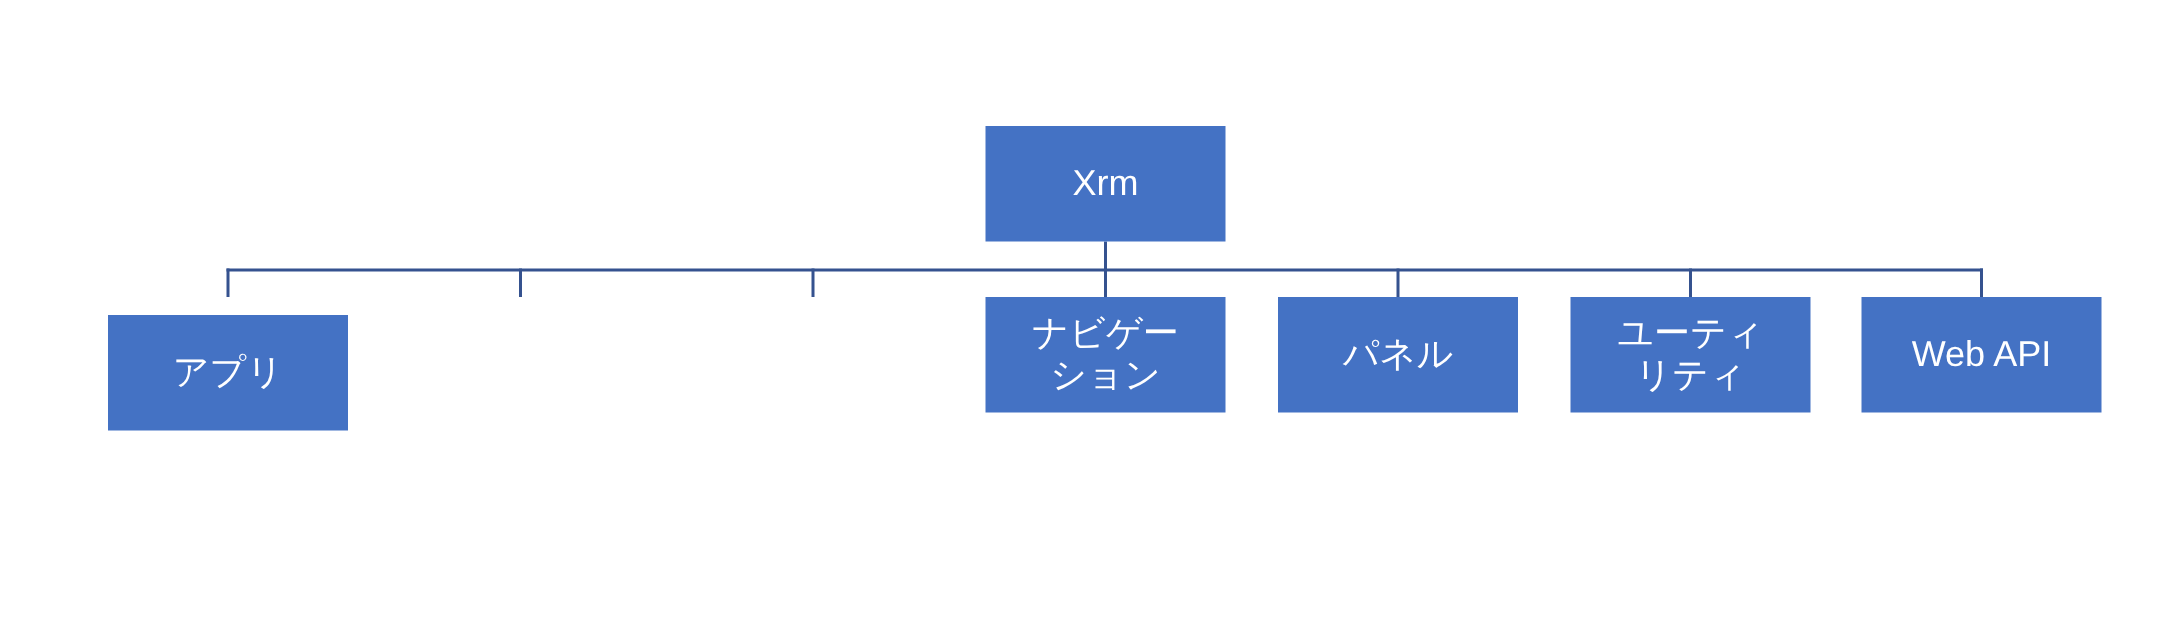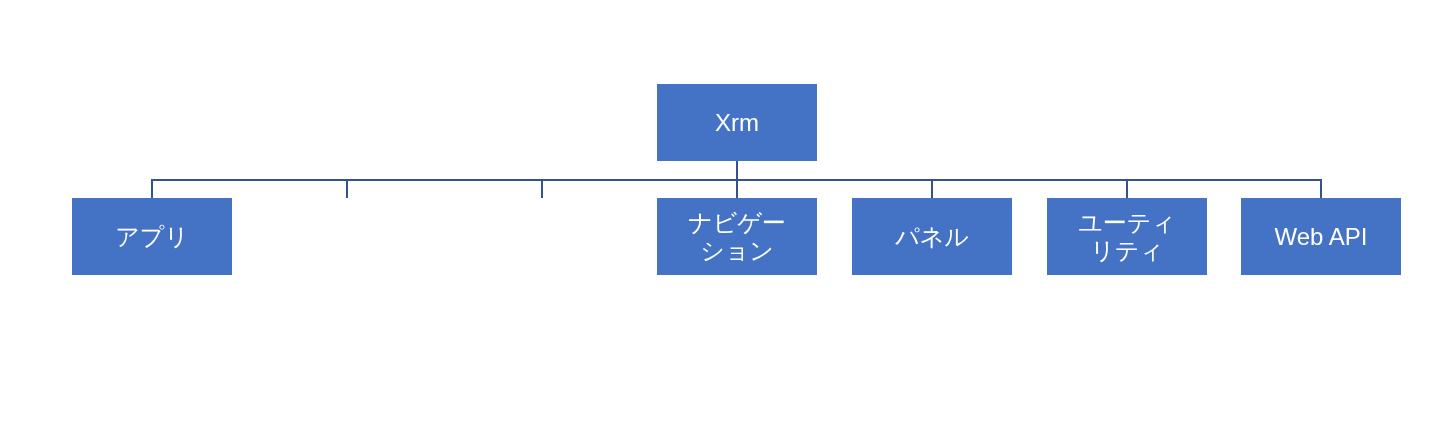--- a/index.html
+++ b/index.html
@@ -42,21 +42,21 @@
   .connector.root-stub { left: 736px; top: 161px; width: 2px; height: 20px; }
 
   .v1 { left: 151px; }
   .v2 { left: 346px; }
   .v3 { left: 541px; }
   .v4 { left: 736px; }
   .v5 { left: 931px; }
   .v6 { left: 1126px; }
   .v7 { left: 1320px; }
 
-  .c1 { left: 72px; }
+  .c1 { left: 72px; margin-top: 12px; }
   .c2 { left: 267px; }
   .c3 { left: 462px; }
   .c4 { left: 657px; align-items: center; }
   .c5 { left: 852px; }
   .c6 { left: 1047px; }
   .c7 { left: 1241px; }
 </style>
 </head>
 <body>
 

